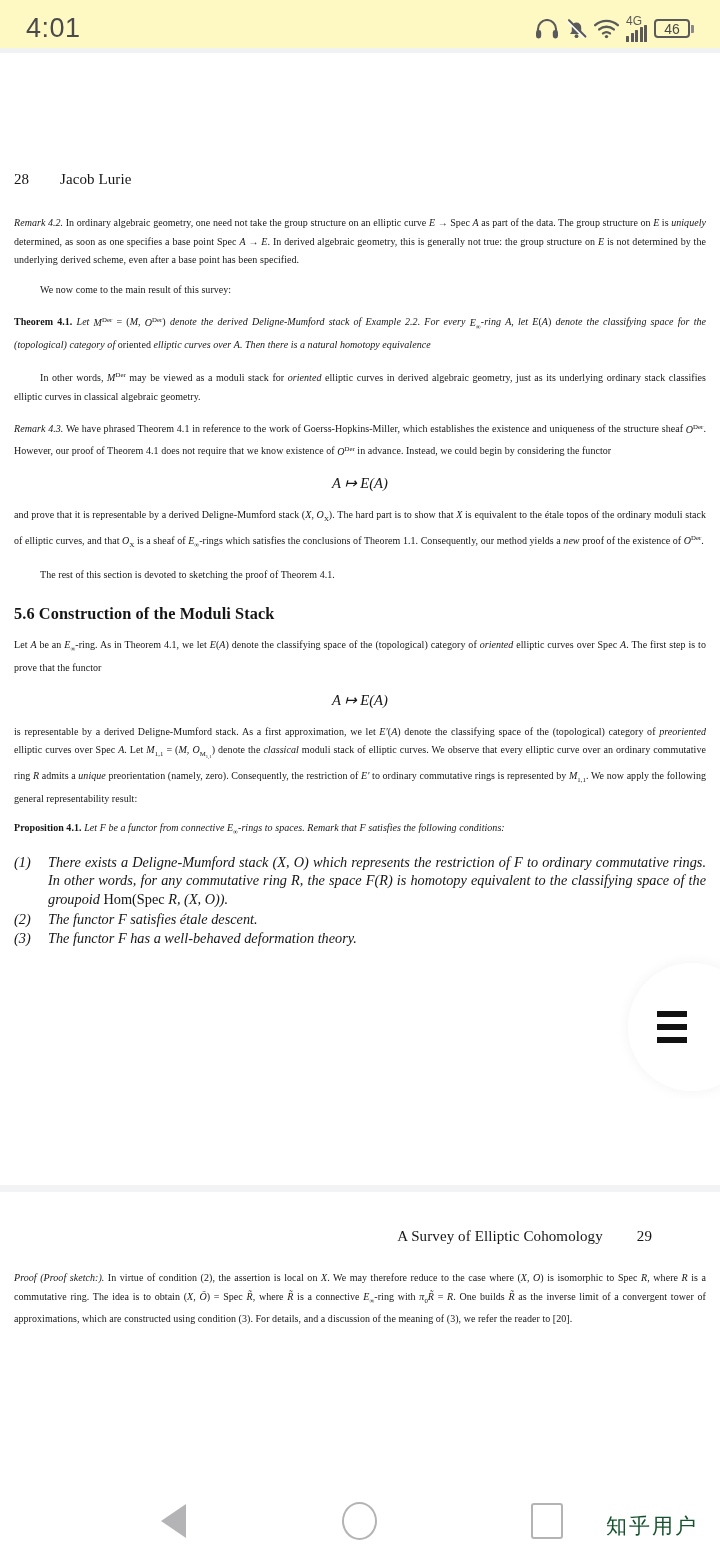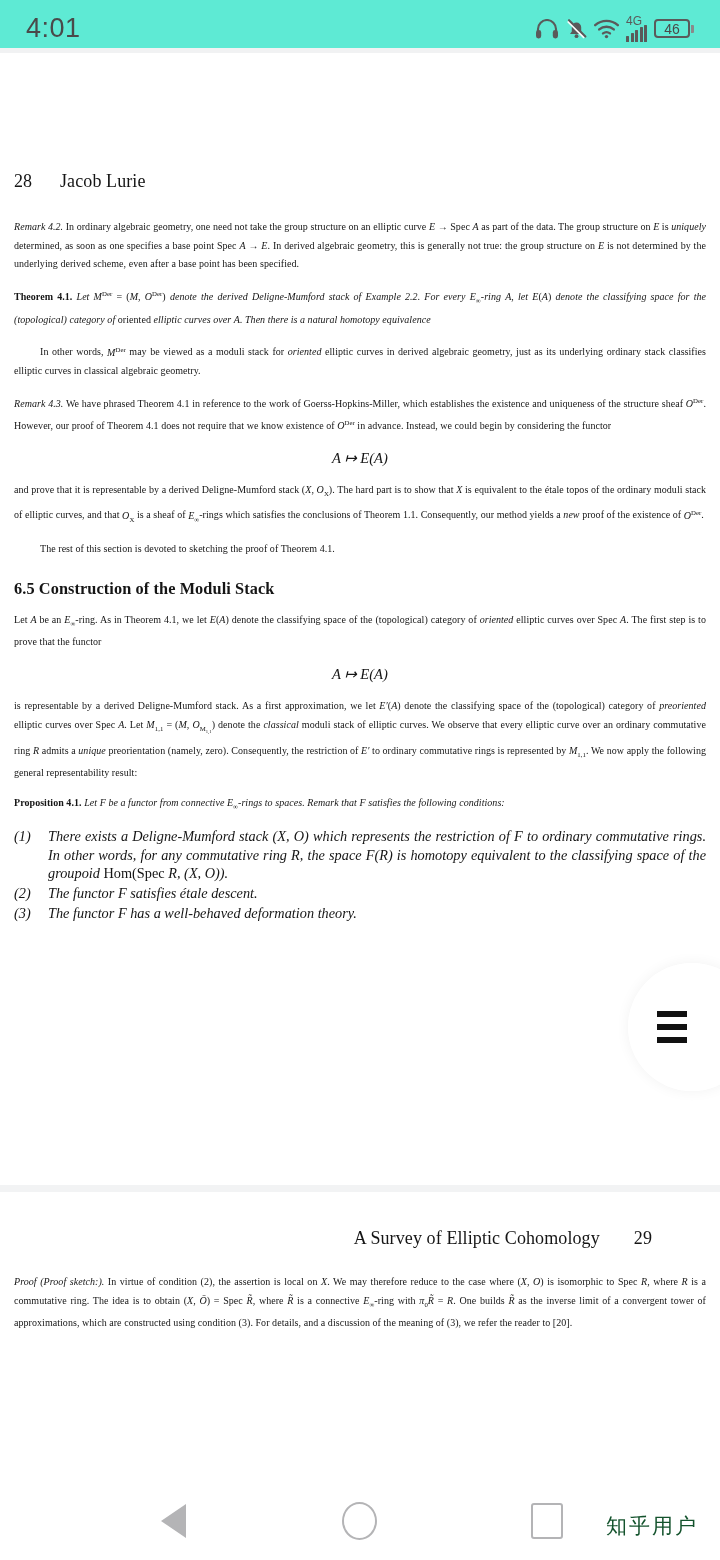--- a/index.html
+++ b/index.html
@@ -14,21 +14,21 @@
     overflow: hidden;
     position: relative;
   }
 
   
   #status-bar {
     position: absolute;
     top: 0; left: 0;
     width: 720px;
     height: 57px;
-    background: #5eead4;
+    background: #fef9c3;
     display: flex;
     align-items: center;
     justify-content: space-between;
     padding: 0 26px;
     box-sizing: border-box;
   }
   #status-clock {
     font-family: "Liberation Sans", sans-serif;
     font-size: 27px;
     color: #4a4a4a;
@@ -111,21 +111,21 @@
   }
   #page-28 { height: 1132px; padding-top: 118px; }
   #page-divider {
     width: 720px;
     height: 7px;
     background: #f2f3f4;
   }
   #page-29 { height: 290px; padding-top: 36px; }
 
   .running-head {
-    font-size: 18px;
+    font-size: 15px;
     display: flex;
     align-items: flex-end;
     margin-bottom: 26px;
     letter-spacing: 0.1px;
   }
   .running-head .folio { width: 46px; }
   .running-head.right {
     justify-content: flex-end;
     gap: 34px;
     margin-bottom: 24px;
@@ -315,35 +315,36 @@
 
   <div class="page" id="page-28">
 
     <div class="running-head">
       <span class="folio">28</span>
       <span>Jacob Lurie</span>
     </div>
 
     <p class="body"><span class="it bf-no">Remark 4.2.</span> In ordinary algebraic geometry, one need not take the group structure on an elliptic curve <span class="math">E</span> → Spec <span class="math">A</span> as part of the data. The group structure on <span class="math">E</span> is <span class="it">uniquely</span> determined, as soon as one specifies a base point Spec <span class="math">A</span> → <span class="math">E</span>. In derived algebraic geometry, this is generally not true: the group structure on <span class="math">E</span> is not determined by the underlying derived scheme, even after a base point has been specified.</p>
 
+    <p class="body indent">We now come to the main result of this survey:</p>
 
     <p class="body"><span class="bf">Theorem 4.1.</span> <span class="it">Let</span> <span class="math">M<sup class="d">Der</sup></span> = (<span class="math">M</span>, <span class="math">O<sup class="d">Der</sup></span>) <span class="it">denote the derived Deligne-Mumford stack of Example 2.2. For every</span> <span class="math">E<sub class="d">∞</sub></span><span class="it">-ring</span> <span class="math">A</span><span class="it">, let</span> <span class="math">E</span>(<span class="math">A</span>) <span class="it">denote the classifying space for the (topological) category of</span> oriented <span class="it">elliptic curves over</span> <span class="math">A</span><span class="it">. Then there is a natural homotopy equivalence</span></p>
 
 
     <p class="body indent">In other words, <span class="math">M<sup class="d">Der</sup></span> may be viewed as a moduli stack for <span class="it">oriented</span> elliptic curves in derived algebraic geometry, just as its underlying ordinary stack classifies elliptic curves in classical algebraic geometry.</p>
 
     <p class="body"><span class="it">Remark 4.3.</span> We have phrased Theorem 4.1 in reference to the work of Goerss-Hopkins-Miller, which establishes the existence and uniqueness of the structure sheaf <span class="math">O<sup class="d">Der</sup></span>. However, our proof of Theorem 4.1 does not require that we know existence of <span class="math">O<sup class="d">Der</sup></span> in advance. Instead, we could begin by considering the functor</p>
 
     <div class="display-eq"><span class="math">A</span> ↦ <span class="math">E</span>(<span class="math">A</span>)</div>
 
     <p class="body">and prove that it is representable by a derived Deligne-Mumford stack (<span class="math">X</span>, <span class="math">O<sub class="d">X</sub></span>). The hard part is to show that <span class="math">X</span> is equivalent to the étale topos of the ordinary moduli stack of elliptic curves, and that <span class="math">O<sub class="d">X</sub></span> is a sheaf of <span class="math">E<sub class="d">∞</sub></span>-rings which satisfies the conclusions of Theorem 1.1. Consequently, our method yields a <span class="it">new</span> proof of the existence of <span class="math">O<sup class="d">Der</sup></span>.</p>
 
     <p class="body indent">The rest of this section is devoted to sketching the proof of Theorem 4.1.</p>
 
-    <h2 class="section-head">6.5 Construction of the Moduli Stack</h2>
+    <h2 class="section-head">5.6 Construction of the Moduli Stack</h2>
 
     <p class="body">Let <span class="math">A</span> be an <span class="math">E<sub class="d">∞</sub></span>-ring. As in Theorem 4.1, we let <span class="math">E</span>(<span class="math">A</span>) denote the classifying space of the (topological) category of <span class="it">oriented</span> elliptic curves over Spec <span class="math">A</span>. The first step is to prove that the functor</p>
 
     <div class="display-eq"><span class="math">A</span> ↦ <span class="math">E</span>(<span class="math">A</span>)</div>
 
     <p class="body">is representable by a derived Deligne-Mumford stack. As a first approximation, we let <span class="math">E′</span>(<span class="math">A</span>) denote the classifying space of the (topological) category of <span class="it">preoriented</span> elliptic curves over Spec <span class="math">A</span>. Let <span class="math">M<sub class="d">1,1</sub></span> = (<span class="math">M</span>, <span class="math">O<sub class="d">M<sub class="d">1,1</sub></sub></span>) denote the <span class="it">classical</span> moduli stack of elliptic curves. We observe that every elliptic curve over an ordinary commutative ring <span class="math">R</span> admits a <span class="it">unique</span> preorientation (namely, zero). Consequently, the restriction of <span class="math">E′</span> to ordinary commutative rings is represented by <span class="math">M<sub class="d">1,1</sub></span>. We now apply the following general representability result:</p>
 
     <p class="body"><span class="bf">Proposition 4.1.</span> <span class="it">Let</span> <span class="math">F</span> <span class="it">be a functor from connective</span> <span class="math">E<sub class="d">∞</sub></span><span class="it">-rings to spaces. Remark that</span> <span class="math">F</span> <span class="it">satisfies the following conditions:</span></p>
 
     <ol class="conditions">

